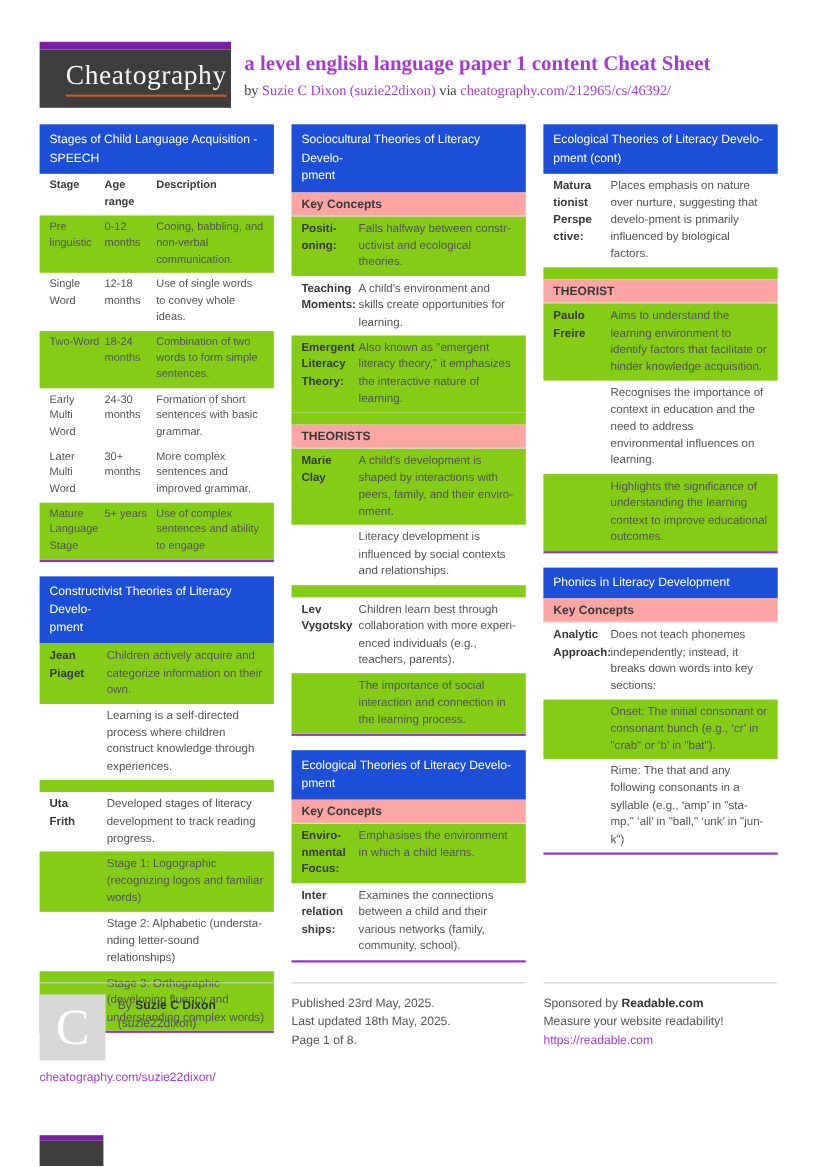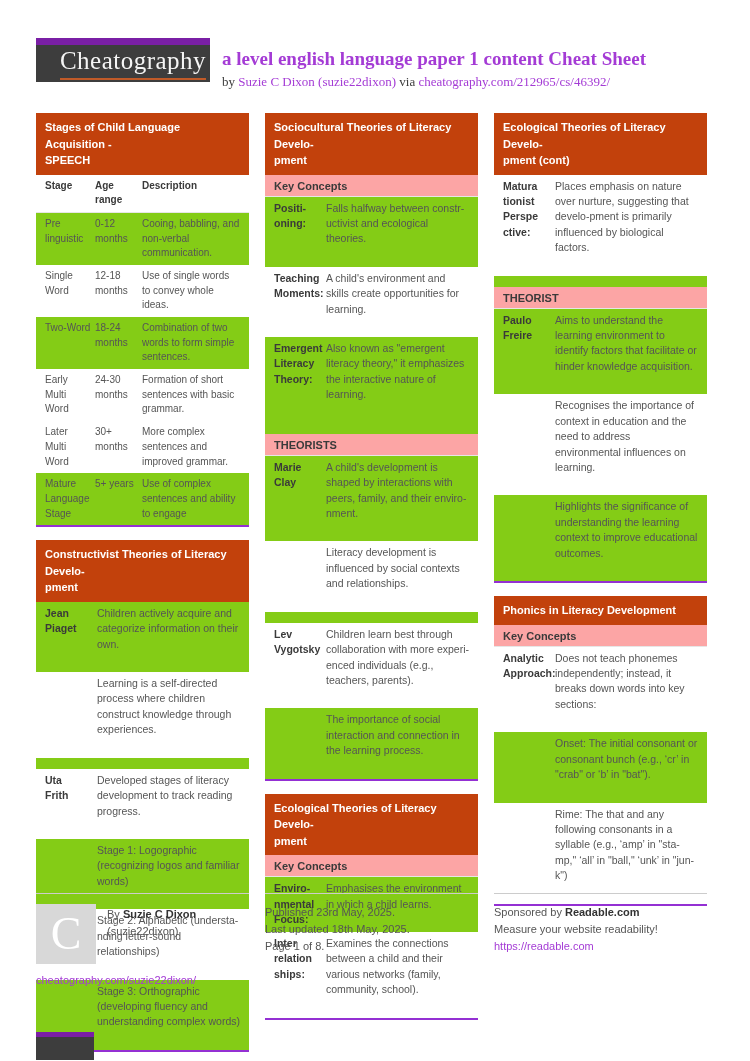--- a/index.html
+++ b/index.html
@@ -6,53 +6,53 @@
   body{
     width:750px;height:1061px;position:relative;background:#ffffff;
     font-family:"Liberation Sans", sans-serif;color:#4f4f4f;overflow:hidden;
   }
   a{text-decoration:none;cursor:pointer;}
 
   
   .hdr{position:absolute;top:38px;left:36px;right:36px;display:flex;align-items:flex-start;}
   .logo{display:block;width:174px;flex:0 0 174px;}
   .logo-bar{height:7px;background:#7A1FA5;}
-  .logo-body{height:37px;background:#3d3d3d;display:flex;align-items:center;justify-content:center;padding-left:20px;}
+  .logo-body{height:53px;background:#3d3d3d;display:flex;align-items:center;justify-content:center;padding-left:20px;}
   .logo-body span{
     font-family:"Liberation Serif", serif;color:#f5f5f5;font-size:25px;
     border-bottom:2px solid #C05A28;padding-bottom:3px;letter-spacing:.5px;
   }
   .title-wrap{margin-left:12px;padding-top:9px;}
   .page-title{
     margin:0;font-family:"Liberation Serif", serif;font-weight:bold;
     font-size:19px;color:#A43BD5;line-height:1.25;
   }
   .byline{
     margin:3px 0 0;font-family:"Liberation Serif", serif;font-size:13px;color:#3c3c3c;
   }
   .byline a{color:#A43BD5;}
 
   
   .cols{position:absolute;top:113px;left:36px;display:flex;gap:16px;}
   .col{width:213px;flex:0 0 213px;}
   .card{margin-bottom:13px;border-bottom:2px solid #9430D3;}
   .card-header{
-    background:#c2410c;color:#ffffff;font-weight:bold;font-size:11px;
+    background:#1d4ed8;color:#ffffff;font-weight:normal;font-size:11px;
     line-height:1.5;padding:6px 9px;white-space:pre-line;
   }
   .sub{
     font-weight:bold;color:#3a3a3a;font-size:11px;background:#fca5a5;
     padding:5px 9px 4px;border-bottom:1px solid #e6e6e6;
   }
   .row{display:flex;font-size:10.5px;line-height:1.47;}
   .term{
     flex:0 0 58px;width:58px;padding:4px 3px 4px 9px;font-weight:bold;color:#3a3a3a;
     white-space:pre-line;box-sizing:border-box;
   }
-  .def{flex:1;padding:4px 9px 20px 3px;color:#555555;}
+  .def{flex:1;padding:4px 9px 4px 3px;color:#555555;}
   .bg-alt{background:#84cc16;}
   .spacer{height:11px;}
   
   .t3{display:flex;font-size:10px;line-height:1.47;}
   .t3 .c1{flex:0 0 57px;padding:4px 2px 4px 9px;box-sizing:border-box;color:#555;}
   .t3 .c2{flex:0 0 47px;padding:4px 2px;box-sizing:border-box;color:#555;}
   .t3 .c3{flex:1;padding:4px 9px 4px 2px;color:#555;}
   .t3.thead{font-weight:bold;border-bottom:1px solid #e6e6e6;}
   .t3.thead div{color:#3a3a3a;}
 

